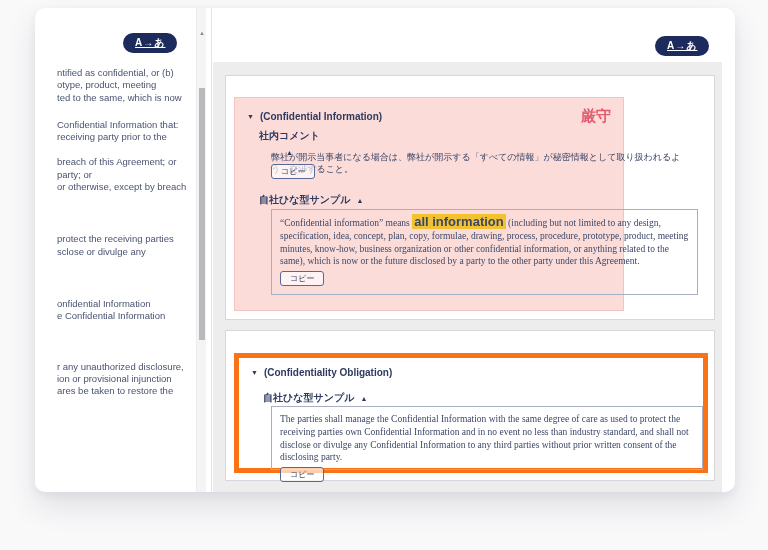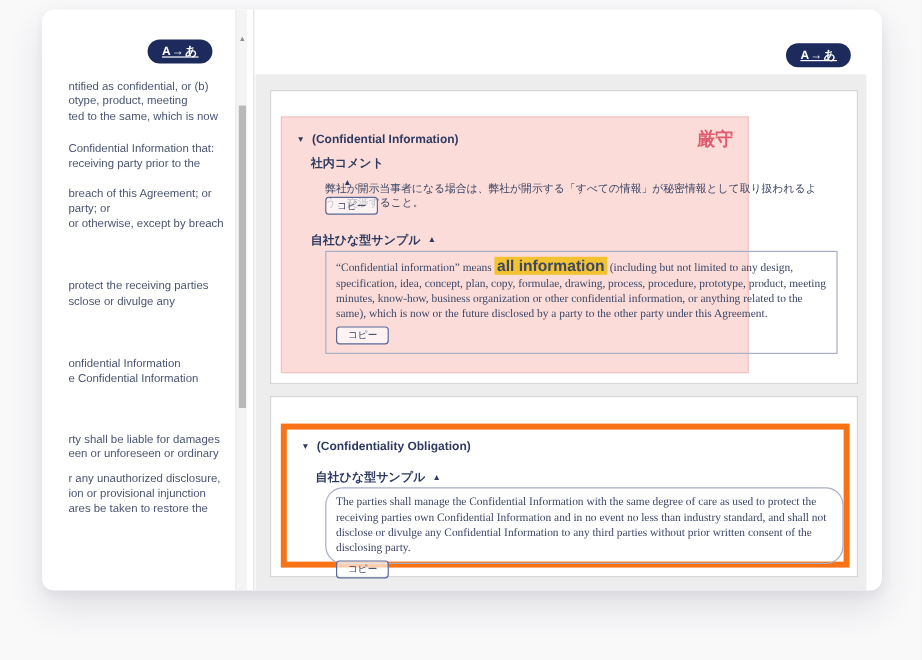--- a/index.html
+++ b/index.html
@@ -101,21 +101,21 @@
   .highlight{
     background:#f2c230;font-weight:bold;font-size:13px;
     font-family:"Liberation Sans",sans-serif;padding:0 2px;
   }
   .sample-copy{margin-top:3px;}
   .white-box{
     position:absolute;left:8px;top:22px;width:474px;height:120px;
     background:#ffffff;border:5px solid #f97316;box-sizing:border-box;
   }
   .sample-header-2{top:33px;}
-  .sample-box-2{left:32px;top:48px;width:432px;height:64px;border-radius:15px;}
+  .sample-box-2{left:32px;top:48px;width:432px;height:64px;}
 </style>
 </head>
 <body>
 
 <div class="card">
 
   <button class="pill pill-left">A→あ</button>
 
   <div class="doc-text">
       <div style="margin-bottom: 15px;">
@@ -133,24 +133,20 @@
         <div>or otherwise, except by breach</div>
       </div>
       <div style="margin-bottom: 40px;">
         <div>protect the receiving parties</div>
         <div>sclose or divulge any</div>
       </div>
       <div style="margin-bottom: 38px;">
         <div>onfidential Information</div>
         <div>e Confidential Information</div>
       </div>
-      <div style="margin-bottom: 9px;">
-        <div>rty shall be liable for damages</div>
-        <div>een or unforeseen or ordinary</div>
-      </div>
       <div style="margin-bottom: 0px;">
         <div>r any unauthorized disclosure,</div>
         <div>ion or provisional injunction</div>
         <div>ares be taken to restore the</div>
       </div>
     </div>
 
   <div class="scrollbar">
     <div class="scroll-arrow"></div>
     <div class="scroll-thumb"></div>

